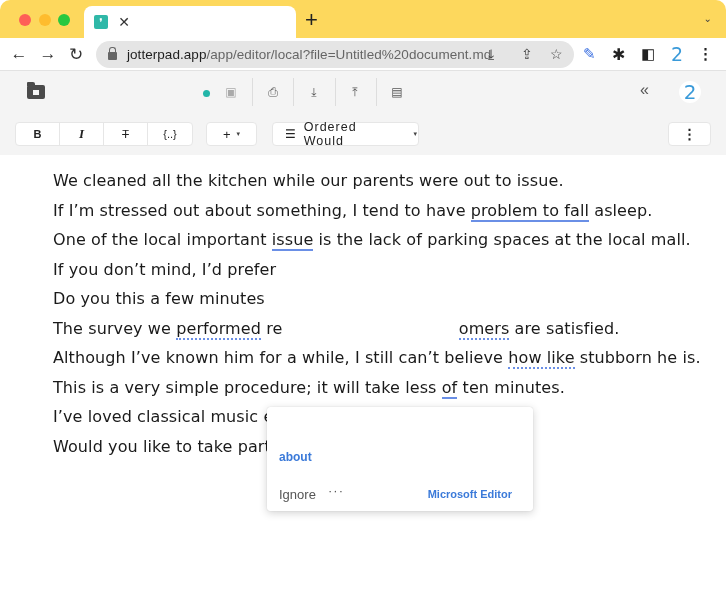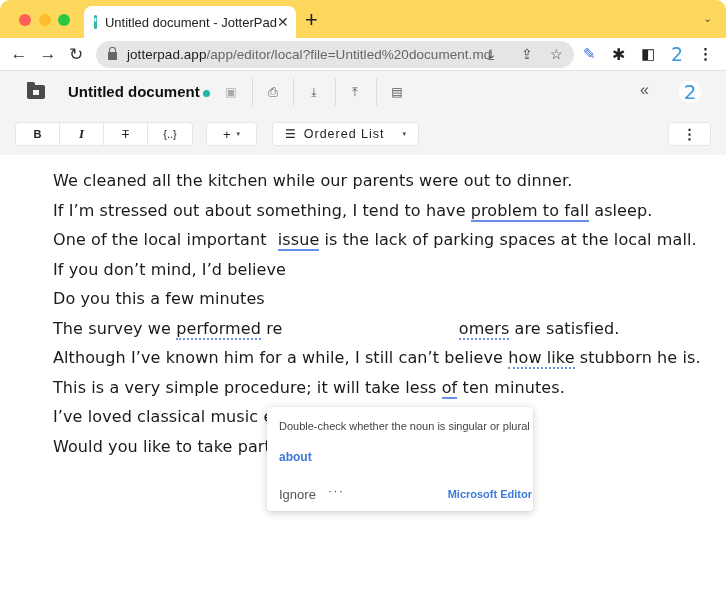--- a/index.html
+++ b/index.html
@@ -64,34 +64,33 @@
   .li-text span { display: inline; }
   .uline { border-bottom: 2px solid #6a8fe6; padding-bottom: 0; }
   .uline-dot { border-bottom: 2px dotted #6a8fe6; }
 
   
   .popup { position: absolute; left: 267px; top: 252px; width: 266px; height: 104px; background: #fff; border-radius: 3px; box-shadow: 0 2px 8px rgba(0,0,0,0.18), 0 0 1px rgba(0,0,0,0.2); font-family: "Liberation Sans", sans-serif; }
   .pop-msg { position: absolute; left: 12px; top: 13px; font-size: 11px; color: #444; white-space: nowrap; }
   .pop-sugg { position: absolute; left: 12px; top: 43px; font-size: 12px; color: #3b7ad9; font-weight: bold; }
   .pop-ignore { position: absolute; left: 12px; top: 80px; font-size: 13px; color: #555; }
   .pop-dots { position: absolute; left: 61px; top: 76px; font-size: 13px; color: #555; letter-spacing: 1px; }
-  .pop-brand { position: absolute; right: 1px; top: 81px; font-size: 11px; color: #3b7ad9; font-weight: bold; }
+  .pop-brand { position: absolute; right: 21px; top: 81px; font-size: 11px; color: #3b7ad9; font-weight: bold; }
 </style>
 </head>
 <body>
 
 <div class="window">
 
   <div class="tabbar">
     <div class="traffic t-red"></div>
     <div class="traffic t-yellow"></div>
     <div class="traffic t-green"></div>
     <div class="tab">
       <div class="tab-favicon">❜</div>
-      <span class="tab-title">Untitled document - JotterPad</span>
       <span class="tab-close">✕</span>
     </div>
     <span class="newtab">+</span>
     <span class="tab-chevron">⌄</span>
   </div>
 
   <div class="navbar">
     <span class="nav-btn" style="left:8px;">←</span>
     <span class="nav-btn" style="left:37px;">→</span>
     <span class="nav-btn" style="left:65px;">↻</span>
@@ -104,21 +103,20 @@
     </div>
     <span class="ext" style="left:583px; color:#3a6fe0;">✎</span>
     <span class="ext" style="left:612px; color:#222; font-size:16px;">✱</span>
     <span class="ext" style="left:641px; color:#222;">◧</span>
     <span class="ext" style="left:671px; color:#3a9ad9; font-size:19px; font-family:'DejaVu Sans', sans-serif;">2</span>
     <span class="ext" style="left:698px; color:#222; font-weight:bold;">⋮</span>
   </div>
 
   <div class="app">
     <div class="folder"></div>
-    <span class="doc-title">Untitled document</span>
     <span class="status-dot"></span>
     <span class="hdr-icon" style="left:221px; color:#aaa;">▣</span>
     <span class="hdr-sep" style="left:252px;"></span>
     <span class="hdr-icon" style="left:263px;">⎙</span>
     <span class="hdr-sep" style="left:293px;"></span>
     <span class="hdr-icon" style="left:304px;">⤓</span>
     <span class="hdr-sep" style="left:335px;"></span>
     <span class="hdr-icon" style="left:345px;">⤒</span>
     <span class="hdr-sep" style="left:376px;"></span>
     <span class="hdr-icon" style="left:387px;">▤</span>
@@ -130,41 +128,41 @@
       <span class="fmt-btn fmt-i">I</span>
       <span class="fmt-btn fmt-s">T</span>
       <span class="fmt-btn">{..}</span>
     </div>
     <div class="fmt-group insert">
       <span>+</span>
       <span class="caret">▾</span>
     </div>
     <div class="fmt-group blocktype">
       <span style="font-size:12px; letter-spacing:0;">☰</span>
-      <span>Ordered List</span>
+      <span>Ordered Would</span>
       <span class="caret">▾</span>
     </div>
     <div class="fmt-group more">
       <span>⋮</span>
     </div>
   </div>
 
   <div class="editor">
     <div class="list" id="list">
         <div class="li" style="top: 0px;">
-          <span class="li-text"><span style="white-space: pre;">We cleaned all the kitchen while our parents were out to dinner.</span></span>
+          <span class="li-text"><span style="white-space: pre;">We cleaned all the kitchen while our parents were out to issue.</span></span>
         </div>
         <div class="li" style="top: 29.5px;">
           <span class="li-text"><span style="white-space: pre;">If I’m stressed out about something, I tend to have </span><span class="uline" style="white-space: pre;">problem to fall</span><span style="white-space: pre;"> asleep.</span></span>
         </div>
         <div class="li" style="top: 59px;">
-          <span class="li-text"><span style="white-space: pre;">One of the local important </span><span class="uline" style="white-space: pre; margin-left: 6px;">issue</span><span style="white-space: pre;"> is the lack of parking spaces at the local mall.</span></span>
+          <span class="li-text"><span style="white-space: pre;">One of the local important </span><span class="uline" style="white-space: pre;">issue</span><span style="white-space: pre;"> is the lack of parking spaces at the local mall.</span></span>
         </div>
         <div class="li" style="top: 88.5px;">
-          <span class="li-text"><span style="white-space: pre;">If you don’t mind, I’d believe</span></span>
+          <span class="li-text"><span style="white-space: pre;">If you don’t mind, I’d prefer</span></span>
         </div>
         <div class="li" style="top: 118px;">
           <span class="li-text"><span style="white-space: pre;">Do you this a few minutes</span></span>
         </div>
         <div class="li" style="top: 147.5px;">
           <span class="li-text"><span style="white-space: pre;">The survey we </span><span class="uline uline-dot" style="white-space: pre;">performed</span><span style="white-space: pre;"> re</span><span style="white-space: pre;">                                  </span><span class="uline uline-dot" style="white-space: pre;">omers</span><span style="white-space: pre;"> are satisfied.</span></span>
         </div>
         <div class="li" style="top: 177px;">
           <span class="li-text"><span style="white-space: pre;">Although I’ve known him for a while, I still can’t believe </span><span class="uline uline-dot" style="white-space: pre;">how like</span><span style="white-space: pre;"> stubborn he is.</span></span>
         </div>
@@ -173,20 +171,19 @@
         </div>
         <div class="li" style="top: 236px;">
           <span class="li-text"><span style="white-space: pre;">I’ve loved classical music ever since I was child.</span></span>
         </div>
         <div class="li" style="top: 265.5px;">
           <span class="li-text"><span style="white-space: pre;">Would you like to take part </span><span class="uline" style="white-space: pre;">of</span><span style="white-space: pre;"> this activity?</span></span>
         </div>
       </div>
 
     <div class="popup">
-      <span class="pop-msg">Double-check whether the noun is singular or plural</span>
       <span class="pop-sugg">about</span>
       <span class="pop-ignore">Ignore</span>
       <span class="pop-dots">···</span>
       <span class="pop-brand">Microsoft Editor</span>
     </div>
   </div>
 </div>
 
 </body></html>

